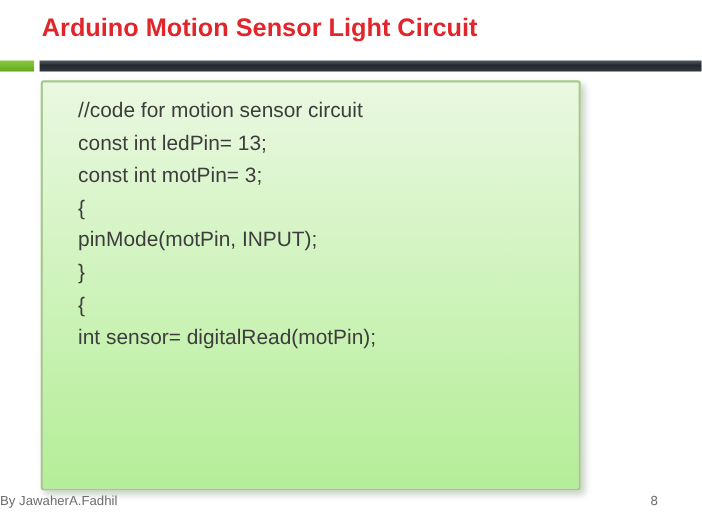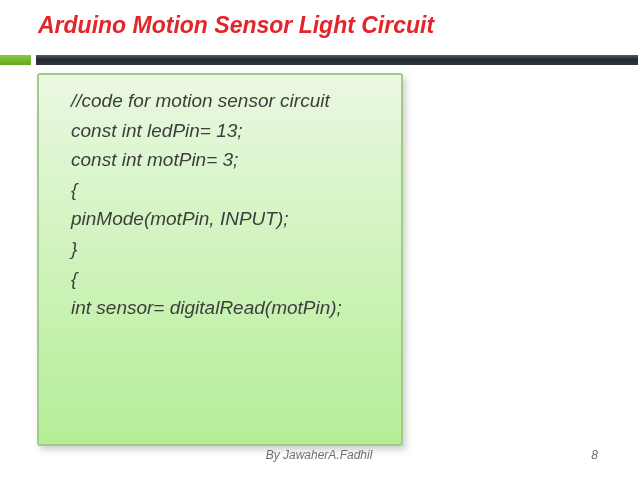--- a/index.html
+++ b/index.html
@@ -7,21 +7,21 @@
     --accent-green: #74B82C;
     --bar-dark-top: #545B61;
     --bar-dark-mid: #23282D;
     --bar-dark-bot: #31383E;
     --box-fill-top: #EAF8E1;
     --box-fill-bottom: #B4EE97;
     --box-border: #A5C98B;
     --code-text: #3D3D3D;
     --footer-text: #6E6E6E;
   }
-  * { margin: 0; padding: 0; box-sizing: border-box; font-style: italic; }
+  * { margin: 0; padding: 0; box-sizing: border-box; }
   html, body { background: #ffffff; }
   .slide {
     position: relative;
     width: 638px;
     height: 478px;
     background: #ffffff;
     overflow: hidden;
     font-family: "Liberation Sans", sans-serif;
   }
   .title {
@@ -43,38 +43,37 @@
   }
   .divider-dark {
     position: absolute;
     left: 36px; top: 0;
     right: 0; height: 10px;
     background: linear-gradient(to bottom, var(--bar-dark-top), var(--bar-dark-mid) 45%, var(--bar-dark-bot));
   }
   .code-box {
     position: absolute;
     left: 37px; top: 73px;
-    width: 366px; height: 373px;
+    width: 491px; height: 373px;
     background: linear-gradient(to bottom, var(--box-fill-top), var(--box-fill-bottom));
     border: 2px solid var(--box-border);
     border-radius: 3px;
     box-shadow: 3px 4px 6px rgba(110, 130, 100, 0.35);
     padding: 11px 6px 0 32px;
   }
   .code-line {
     font-size: 19px;
     line-height: 29.6px;
     color: var(--code-text);
     white-space: pre;
   }
   .footer-author {
     position: absolute;
     left: 0; top: 448px;
     width: 100%;
-    text-align: center;
     font-size: 12px;
     color: var(--footer-text);
   }
   .footer-page {
     position: absolute;
     right: 40px; top: 448px;
     font-size: 12px;
     color: var(--footer-text);
   }
 </style>

